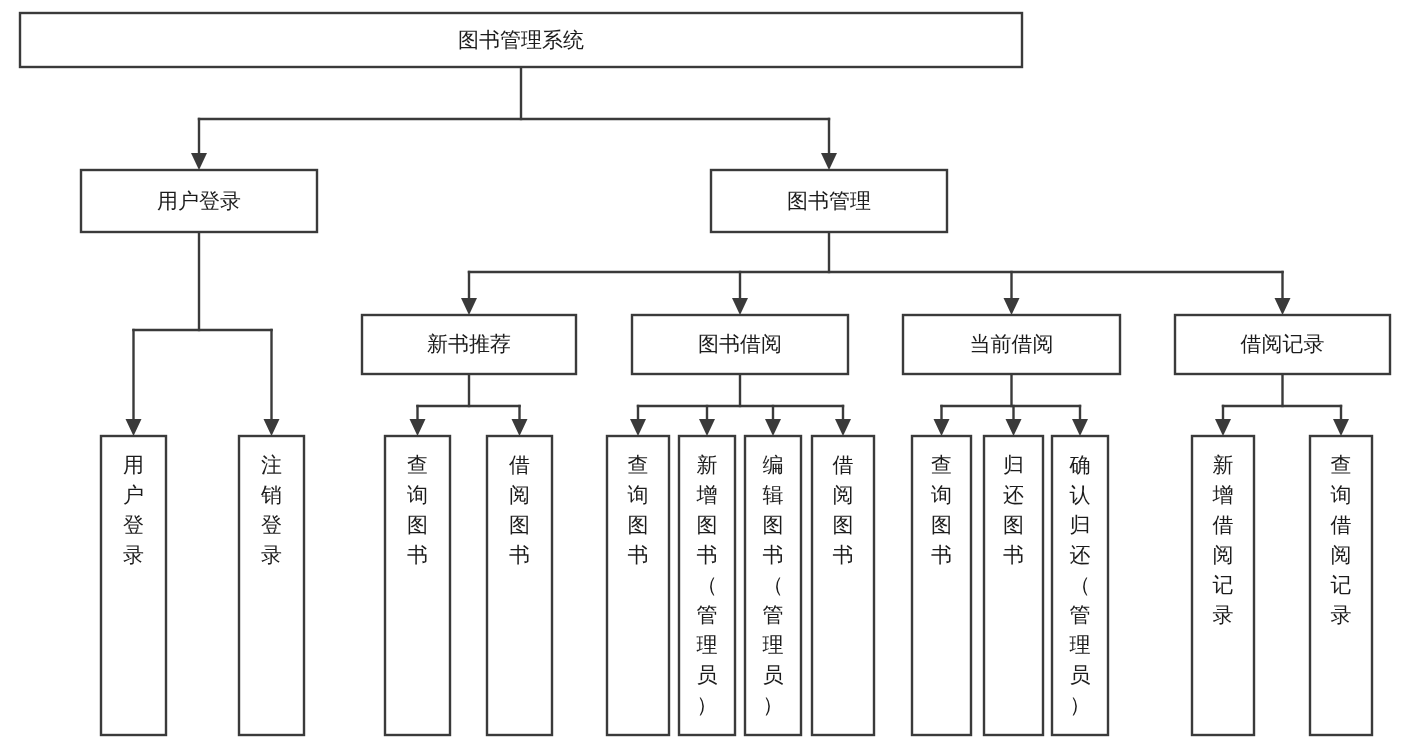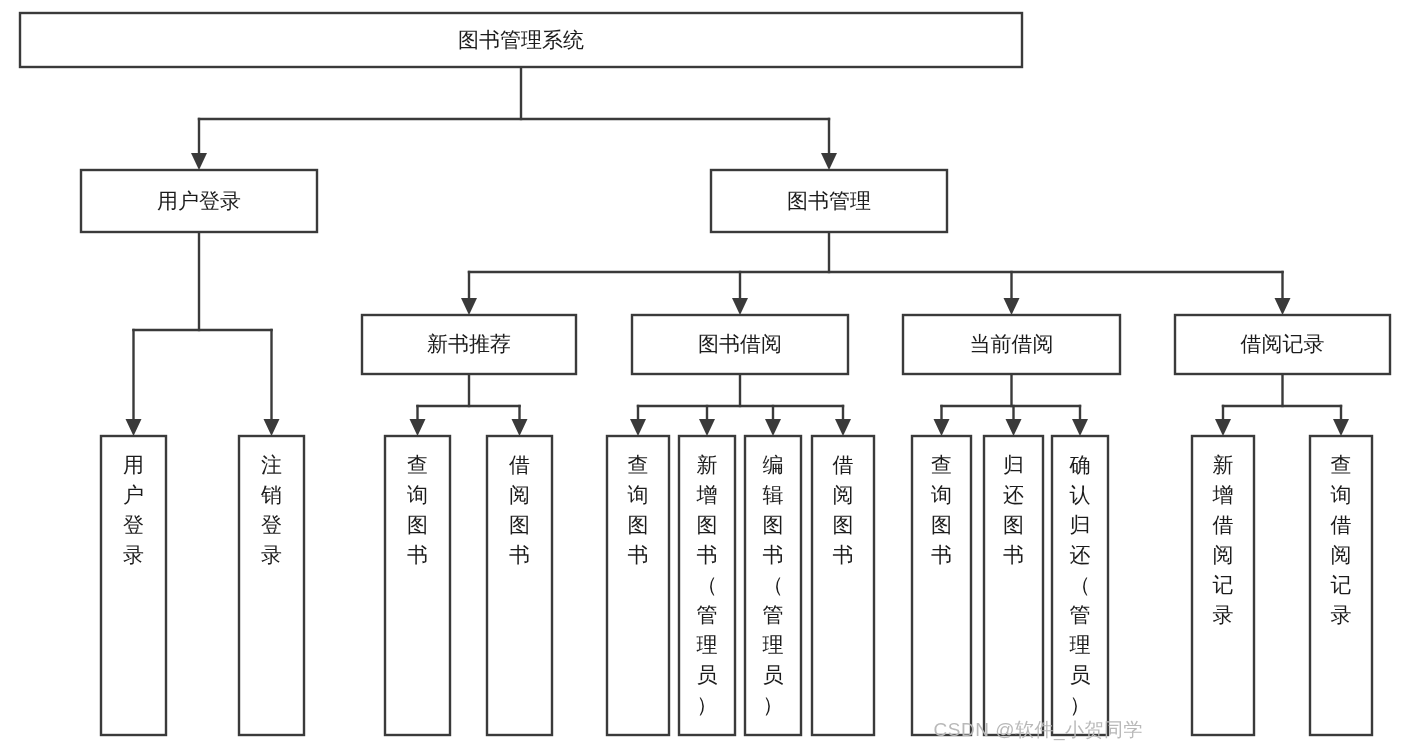--- a/index.html
+++ b/index.html
@@ -12,21 +12,20 @@
     height: 747px;
     font-family: "Liberation Sans", "DejaVu Sans", sans-serif;
     overflow: hidden;
     position: relative;
   }
   #diagram-root {
     position: relative;
     width: 1145px;
     height: 747px;
     background: #ffffff;
-    padding-left: 6px;
   }
   svg.diagram-svg {
     position: absolute;
     top: 0;
     left: 0;
     width: 1405px;
     height: 747px;
     display: block;
   }
   .node-box {
@@ -204,14 +203,13 @@
         <g>
           <rect x="1192" y="436" width="62" height="299" class="node-box"></rect>
           <text x="1223" y="472" class="node-label-v"><tspan x="1223" dy="0">新</tspan><tspan x="1223" dy="30">增</tspan><tspan x="1223" dy="30">借</tspan><tspan x="1223" dy="30">阅</tspan><tspan x="1223" dy="30">记</tspan><tspan x="1223" dy="30">录</tspan></text>
         </g>
         <g>
           <rect x="1310" y="436" width="62" height="299" class="node-box"></rect>
           <text x="1341" y="472" class="node-label-v"><tspan x="1341" dy="0">查</tspan><tspan x="1341" dy="30">询</tspan><tspan x="1341" dy="30">借</tspan><tspan x="1341" dy="30">阅</tspan><tspan x="1341" dy="30">记</tspan><tspan x="1341" dy="30">录</tspan></text>
         </g>
       </g>
   </svg>
-  <div class="watermark-text">CSDN @软件_小贺同学</div>
 </div>
 
 </body></html>

